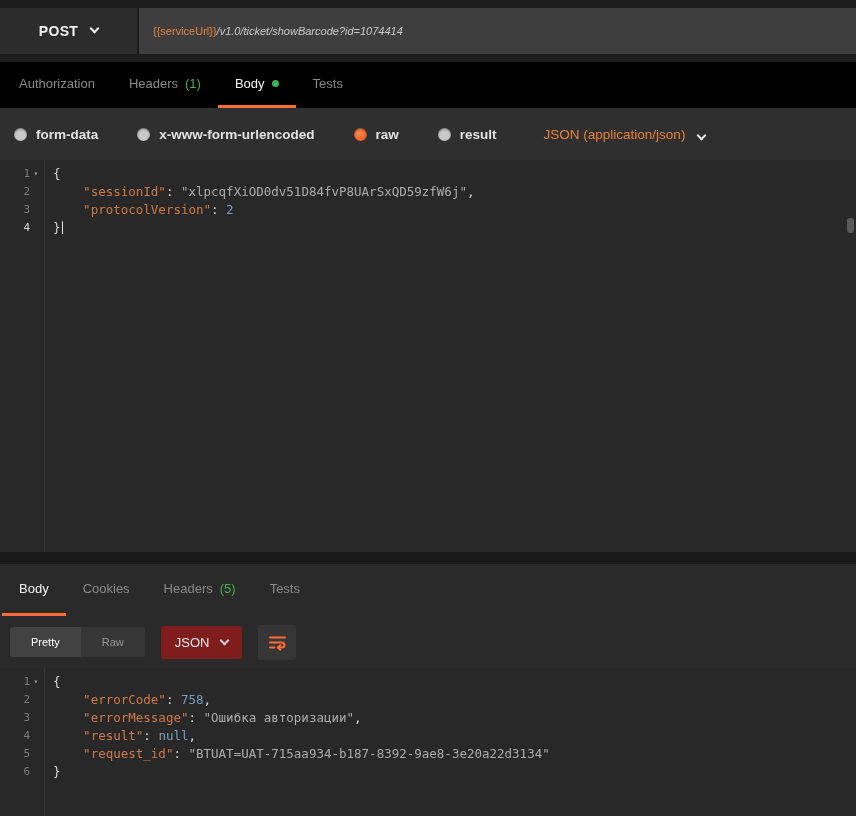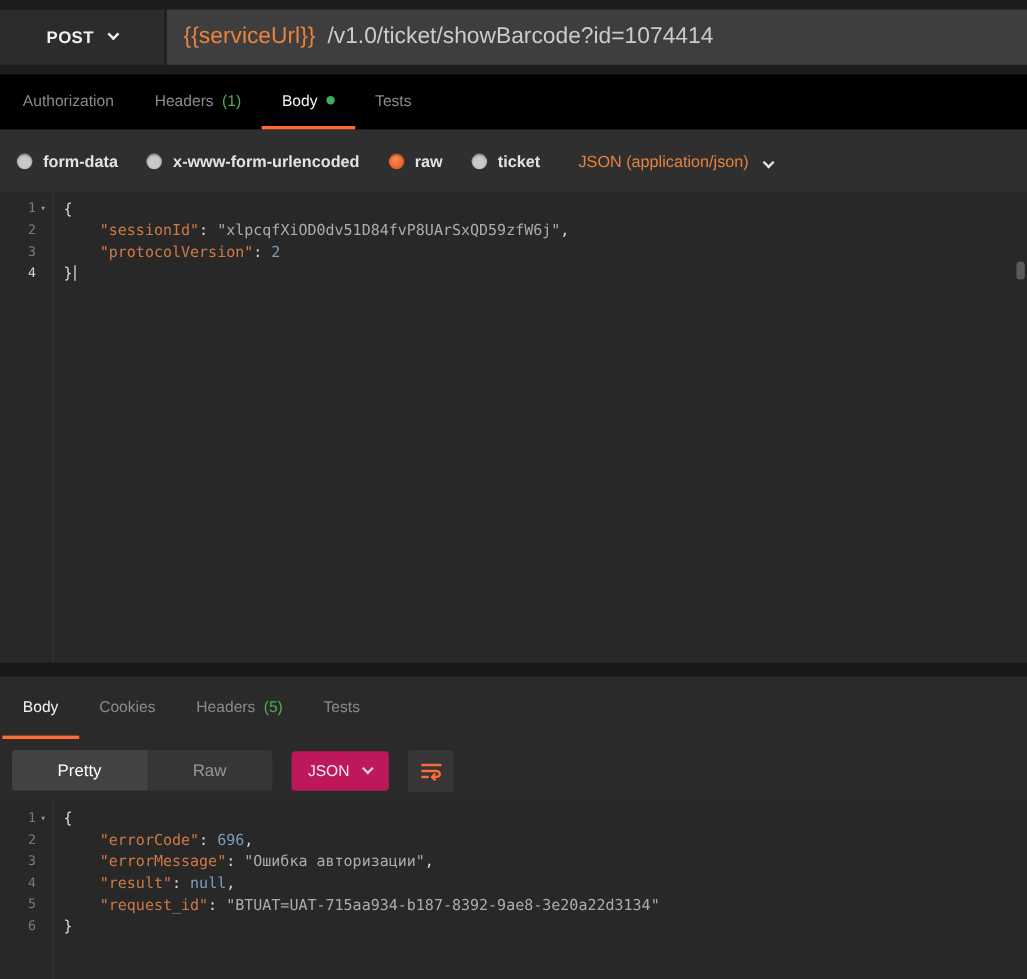--- a/index.html
+++ b/index.html
@@ -4,33 +4,33 @@
 <style>
   * { margin:0; padding:0; box-sizing:border-box; }
   body { background:#282828; font-family:"Liberation Sans", sans-serif; }
   .app { width:856px; height:816px; display:flex; flex-direction:column; overflow:hidden; background:#282828; }
 
   
   .topbar { height:62px; background:#1d1d1d; display:flex; align-items:center; flex:none; }
   .request-bar { display:flex; width:100%; height:46px; }
   .method-select { width:137px; flex:none; background:#2c2c2c; display:flex; align-items:center; justify-content:center; gap:13px; color:#f0f0f0; font-weight:bold; font-size:14px; letter-spacing:.3px; cursor:pointer; margin-right:2px; }
   .chev { width:7px; height:7px; border-right:2px solid currentColor; border-bottom:2px solid currentColor; transform:rotate(45deg); display:inline-block; margin-top:-5px; }
-  .url-field { flex:1; background:#3e3e3e; display:flex; align-items:center; padding:0 14px; font-size:19px; cursor:text;gap:10px; }
+  .url-field { flex:1; background:#3e3e3e; display:flex; align-items:center; padding:0 14px; font-size:11px; cursor:text; }
   .url-var { color:#e8823c; }
-  .url-path { color:#cbcbcb; }
+  .url-path { color:#cbcbcb;font-style:italic; }
 
   
   .tabs-row { height:46px; background:#000000; display:flex; align-items:stretch; padding-left:2px; flex:none; }
   .tab { display:flex; align-items:center; gap:7px; padding:0 17px; color:#8a8a8a; font-size:13px; border-bottom:3px solid transparent; cursor:pointer; }
   .tab.active { color:#f2f2f2; border-bottom-color:#ff6c37; }
   .tab .count { color:#4cae4f; }
   .dot { width:7px; height:7px; border-radius:50%; background:#3fae58; display:inline-block; }
 
   
-  .radio-row { height:52px; background:#2f2f2f; display:flex; align-items:center; gap:24px; padding-left:14px; flex:none; font-size:13.5px; color:#e3e3e3; font-weight:600; }
+  .radio-row { height:52px; background:#2f2f2f; display:flex; align-items:center; gap:39px; padding-left:14px; flex:none; font-size:13.5px; color:#e3e3e3; font-weight:600; }
   .radio-item { display:flex; align-items:center; gap:9px; cursor:pointer; }
   .radio { width:13px; height:13px; border-radius:50%; background:#c9c9c9; box-shadow:inset 0 1px 2px rgba(0,0,0,.45); flex:none; }
   .radio.selected { background:radial-gradient(circle at 40% 35%, #ff8a50, #e4531b); }
   .ct-select { display:flex; align-items:center; gap:13px; color:#e8823c; margin-left:8px; cursor:pointer; font-weight:400; }
   .ct-select .chev-wrap { color:#e6e6e6; }
 
   
   .editor-wrap { position:relative; background:#282828; overflow:hidden; }
   .editor { padding-top:5px; font-family:"DejaVu Sans Mono", monospace; font-size:12.5px; position:relative; height:100%; }
   .editor::before { content:''; position:absolute; left:44px; top:0; bottom:0; width:1px; background:#343434; }
@@ -48,23 +48,23 @@
   .tok-n { color:#7d9cc0; }
   .caret { display:inline-block; width:1px; height:13px; background:#e8e8e8; margin-left:1px; vertical-align:-2px; }
   .scroll-thumb { position:absolute; right:2px; top:58px; width:7px; height:15px; background:#5a5a5a; border-radius:3px; }
 
   .panel-divider { height:12px; background:#191919; flex:none; }
 
   
   .res-tabs-row { height:52px; background:#2a2a2a; display:flex; align-items:stretch; padding-left:2px; flex:none; }
   .res-toolbar { height:52px; background:#2a2a2a; display:flex; align-items:center; padding-left:10px; gap:16px; flex:none; }
   .segmented { display:flex; background:#363636; border-radius:3px; overflow:hidden; }
-  .seg { padding:9px 38px; font-size:14px; color:#989898; cursor:pointer; }
+  .seg { padding:9px 21px; font-size:11px; color:#989898; cursor:pointer; }
   .seg.active { background:#424242; color:#ffffff; }
-  .format-select { display:flex; align-items:center; gap:12px; background:#be185d; border-radius:3px; padding:9px 14px; color:#ededed; font-size:13px; cursor:pointer; }
+  .format-select { display:flex; align-items:center; gap:12px; background:#7f1d1d; border-radius:3px; padding:9px 14px; color:#ededed; font-size:13px; cursor:pointer; }
   .format-select .chev { margin-top:-3px; color:#d0d0d0; }
   .wrap-btn { width:38px; height:35px; background:#363636; border-radius:3px; display:flex; align-items:center; justify-content:center; cursor:pointer; }
 </style>
 </head>
 <body>
 
 <div class="app">
 
   <div class="topbar">
     <div class="request-bar">
@@ -104,21 +104,21 @@
     <div class="radio-item">
       <span class="radio"></span>
       <span>x-www-form-urlencoded</span>
     </div>
     <div class="radio-item">
       <span class="radio selected"></span>
       <span>raw</span>
     </div>
     <div class="radio-item">
       <span class="radio"></span>
-      <span>ticket</span>
+      <span>result</span>
     </div>
     <div class="ct-select">
       <span>JSON (application/json)</span>
       <span class="chev-wrap"><span class="chev"></span></span>
     </div>
   </div>
 
   <div class="editor-wrap" id="req-wrap">
     <div class="editor" id="req-editor">
         <div class="code-row">
@@ -197,21 +197,21 @@
             <span class="ln">1</span>
             <span class="fold">▾</span>
           </div>
           <div class="code-line"><span class="tok-p">{</span></div>
         </div>
         <div class="code-row">
           <div class="gutter-cell">
             <span class="ln">2</span>
             <span class="fold"></span>
           </div>
-          <div class="code-line"><span class="tok-p">    </span><span class="tok-k">"errorCode"</span><span class="tok-p">: </span><span class="tok-n">696</span><span class="tok-p">,</span></div>
+          <div class="code-line"><span class="tok-p">    </span><span class="tok-k">"errorCode"</span><span class="tok-p">: </span><span class="tok-n">758</span><span class="tok-p">,</span></div>
         </div>
         <div class="code-row">
           <div class="gutter-cell">
             <span class="ln">3</span>
             <span class="fold"></span>
           </div>
           <div class="code-line"><span class="tok-p">    </span><span class="tok-k">"errorMessage"</span><span class="tok-p">: </span><span class="tok-s">"Ошибка авторизации"</span><span class="tok-p">,</span></div>
         </div>
         <div class="code-row">
           <div class="gutter-cell">

